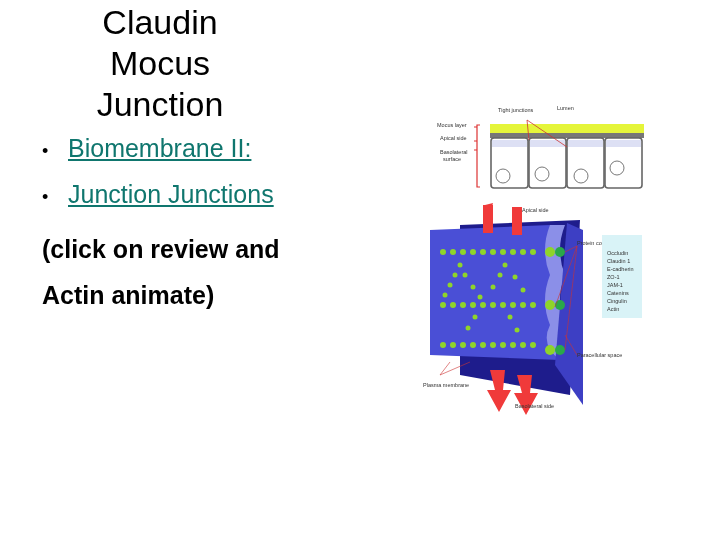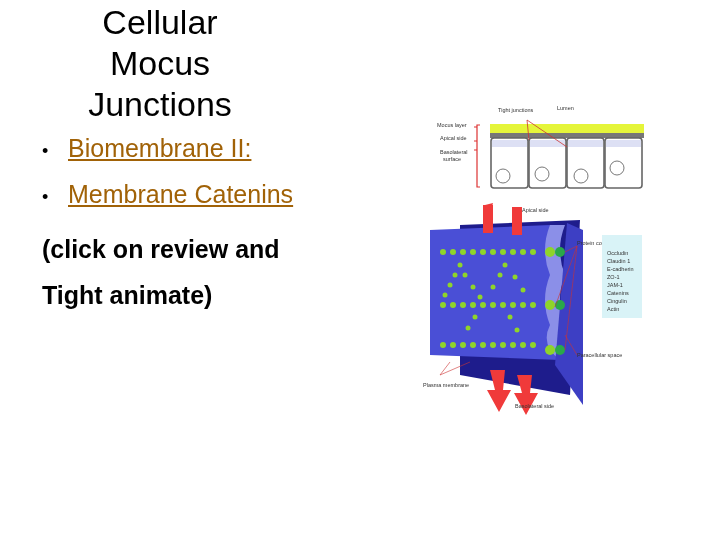--- a/index.html
+++ b/index.html
@@ -2,45 +2,45 @@
 <html><head>
 <meta charset="utf-8">
 <style>
   html, body { margin:0; padding:0; }
   body { width:720px; height:540px; background:#ffffff; position:relative; overflow:hidden; font-family:"Liberation Sans", sans-serif; }
   .title { position:absolute; left:40px; top:2px; width:240px; text-align:center; font-size:34px; line-height:41px; color:#000; }
   .title span { display:block; }
   .body { position:absolute; left:42px; top:134px; font-size:25px; color:#000; }
   .bullet-row { display:flex; align-items:baseline; height:46px; }
   .bullet { width:26px; font-size:18px; }
-  .link { color:#a16207; text-decoration:underline; }
+  .link { color:#0f766e; text-decoration:underline; }
   .plain { height:46px; line-height:46px;font-weight:bold; }
   .fig { position:absolute; }
   .lbl { font-family:"Liberation Sans", sans-serif; font-size:5.5px; fill:#333; }
 </style>
 </head>
 <body>
 
 <div class="title">
-  <span>Cellular</span>
+  <span>Claudin</span>
   <span>Mocus</span>
-  <span>Junctions</span>
+  <span>Junction</span>
 </div>
 
 <div class="body">
   <div class="bullet-row">
     <span class="bullet">•</span>
     <a class="link">Biomembrane II:</a>
   </div>
   <div class="bullet-row">
     <span class="bullet">•</span>
-    <a class="link">Membrane Catenins</a>
+    <a class="link">Junction Junctions</a>
   </div>
   <div class="plain">(click on review and</div>
-  <div class="plain">Tight animate)</div>
+  <div class="plain">Actin animate)</div>
 </div>
 
 <svg class="fig" style="left:405px;top:100px;" width="240" height="92" viewBox="0 0 240 92">
   <text class="lbl" x="93" y="12">Tight junctions</text>
   <text class="lbl" x="152" y="10">Lumen</text>
   <text class="lbl" x="32" y="27">Mocus layer</text>
   <text class="lbl" x="35" y="40">Apical side</text>
   <text class="lbl" x="35" y="54">Basolateral</text>
   <text class="lbl" x="38" y="61">surface</text>
   <path d="M75 25 h-3 v62 h3" stroke="#d33" fill="none" stroke-width="1.2"></path>

